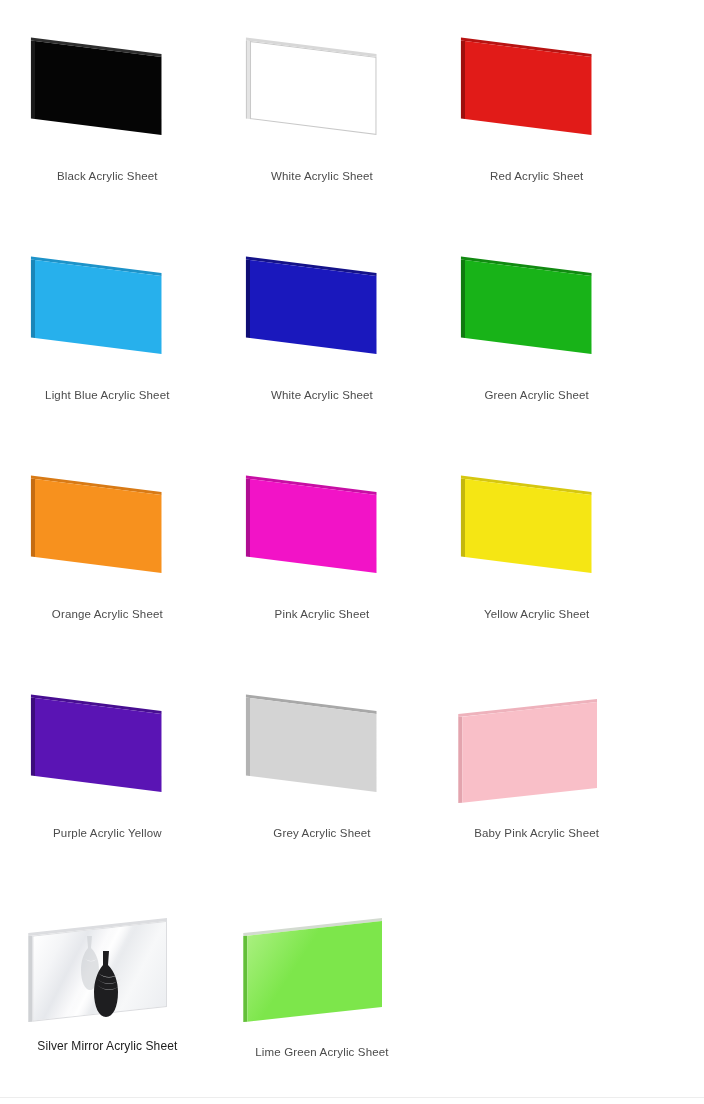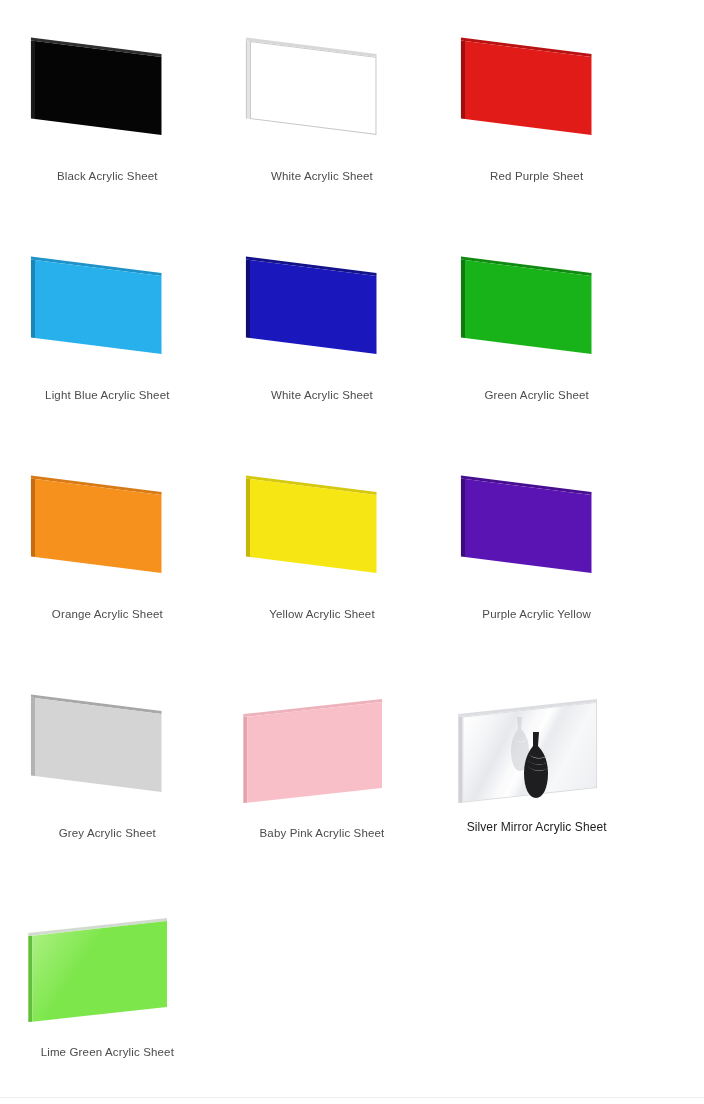--- a/index.html
+++ b/index.html
@@ -173,21 +173,21 @@
       <div class="product-label">White Acrylic Sheet</div>
     </div>
     <div class="product-cell">
       <div class="sheet-stage">
         <div class="sheet">
           <div class="sheet-top" style="background: rgb(184, 19, 18);"></div>
           <div class="sheet-edge" style="background: rgb(158, 15, 13);"></div>
           <div class="sheet-face" style="background: linear-gradient(118deg, rgb(225, 27, 24) 0%, rgb(225, 27, 24) 55%, rgb(225, 27, 24) 100%);"></div>
         </div>
       </div>
-      <div class="product-label">Red Purple Sheet</div>
+      <div class="product-label">Red Acrylic Sheet</div>
     </div>
     <div class="product-cell">
       <div class="sheet-stage">
         <div class="sheet">
           <div class="sheet-top" style="background: rgb(29, 147, 201);"></div>
           <div class="sheet-edge" style="background: rgb(26, 134, 184);"></div>
           <div class="sheet-face" style="background: linear-gradient(118deg, rgb(39, 176, 236) 0%, rgb(39, 176, 236) 55%, rgb(39, 176, 236) 100%);"></div>
         </div>
       </div>
       <div class="product-label">Light Blue Acrylic Sheet</div>
@@ -214,20 +214,30 @@
     </div>
     <div class="product-cell">
       <div class="sheet-stage">
         <div class="sheet">
           <div class="sheet-top" style="background: rgb(216, 122, 21);"></div>
           <div class="sheet-edge" style="background: rgb(197, 108, 17);"></div>
           <div class="sheet-face" style="background: linear-gradient(118deg, rgb(247, 145, 30) 0%, rgb(247, 145, 30) 55%, rgb(247, 145, 30) 100%);"></div>
         </div>
       </div>
       <div class="product-label">Orange Acrylic Sheet</div>
+    </div>
+    <div class="product-cell">
+      <div class="sheet-stage">
+        <div class="sheet">
+          <div class="sheet-top" style="background: rgb(199, 14, 164);"></div>
+          <div class="sheet-edge" style="background: rgb(176, 12, 146);"></div>
+          <div class="sheet-face" style="background: linear-gradient(118deg, rgb(242, 19, 199) 0%, rgb(242, 19, 199) 55%, rgb(242, 19, 199) 100%);"></div>
+        </div>
+      </div>
+      <div class="product-label">Pink Acrylic Sheet</div>
     </div>
     <div class="product-cell">
       <div class="sheet-stage">
         <div class="sheet">
           <div class="sheet-top" style="background: rgb(214, 199, 15);"></div>
           <div class="sheet-edge" style="background: rgb(196, 183, 12);"></div>
           <div class="sheet-face" style="background: linear-gradient(118deg, rgb(245, 230, 20) 0%, rgb(245, 230, 20) 55%, rgb(245, 230, 20) 100%);"></div>
         </div>
       </div>
       <div class="product-label">Yellow Acrylic Sheet</div>

